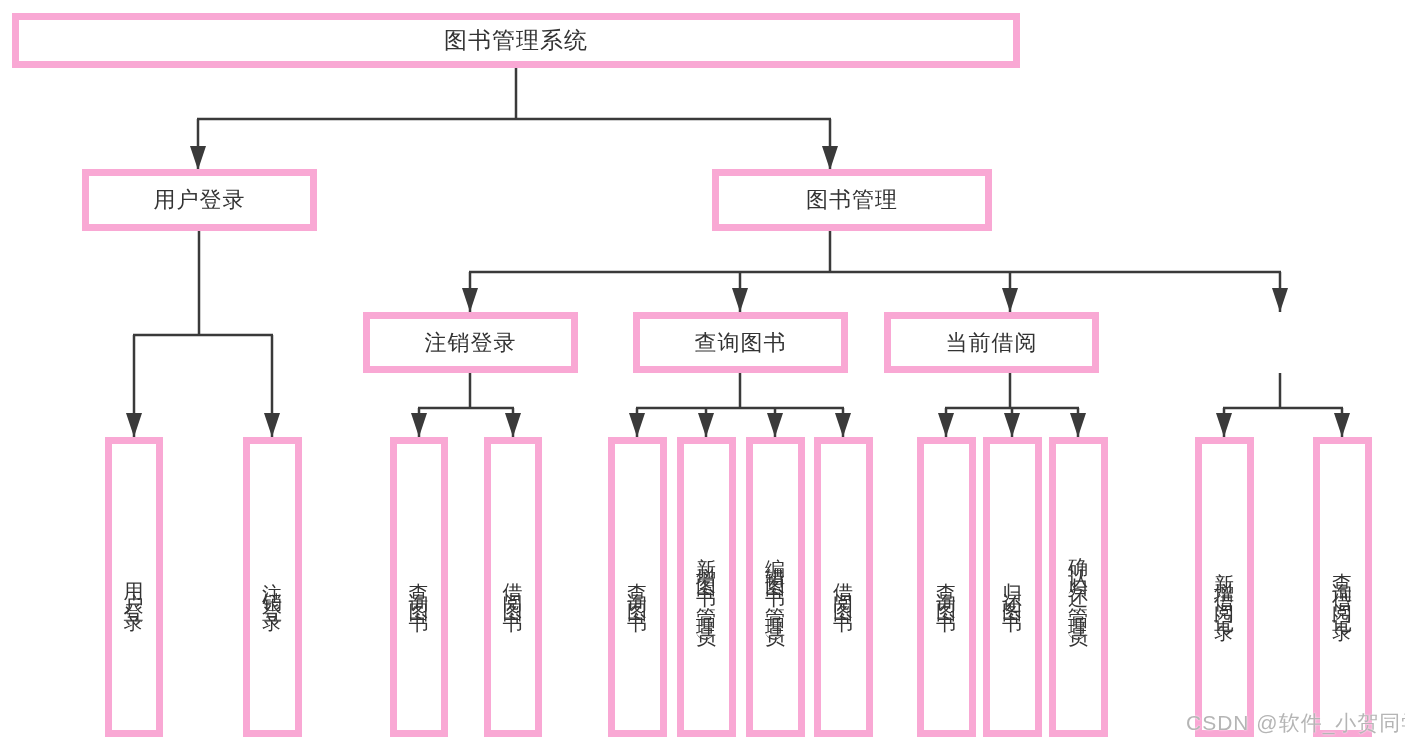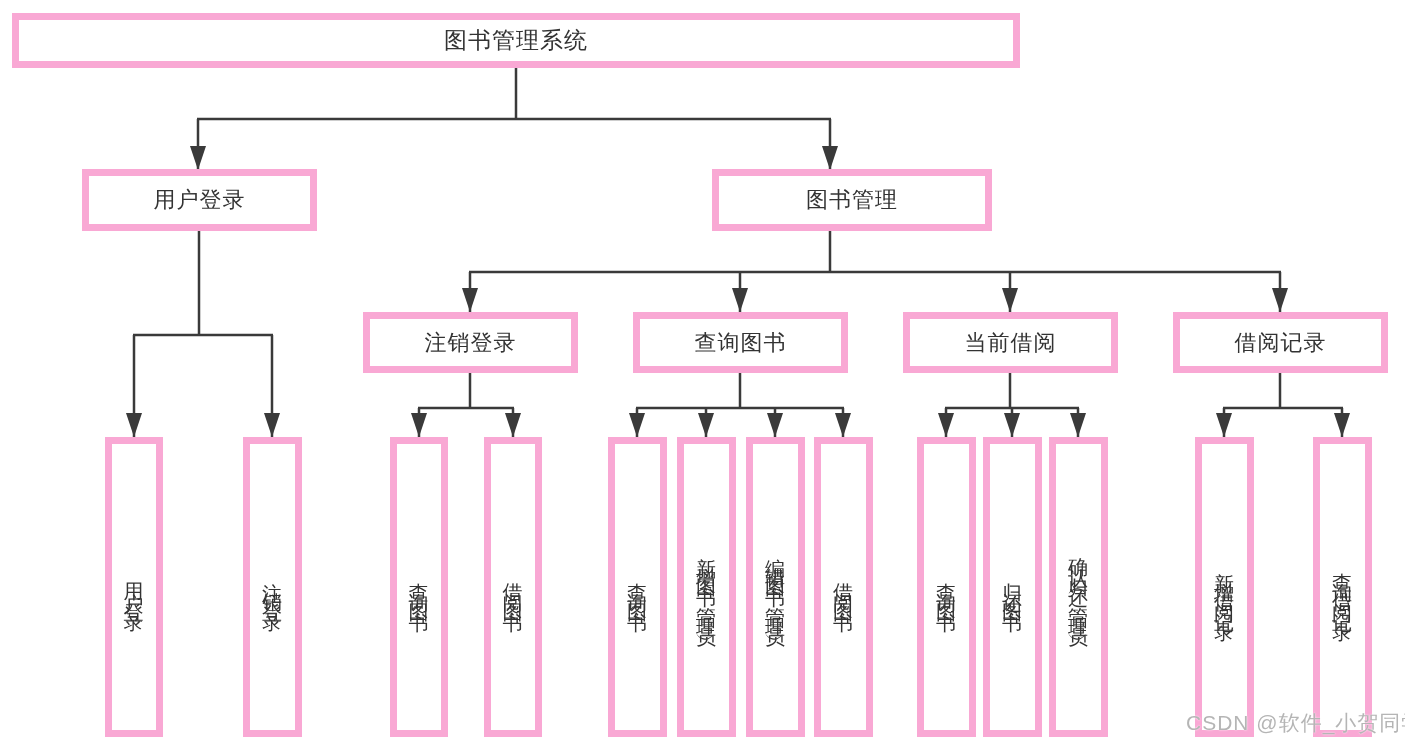--- a/index.html
+++ b/index.html
@@ -132,25 +132,22 @@
   <div class="node hbox" style="left:712px;top:169px;width:280px;height:62px">
     <span>图书管理</span>
   </div>
 
   <div class="node hbox" style="left:363px;top:312px;width:215px;height:61px">
     <span>注销登录</span>
   </div>
   <div class="node hbox" style="left:633px;top:312px;width:215px;height:61px">
     <span>查询图书</span>
   </div>
-  <div class="node hbox" style="left:903px;top:312px;width:215px;height:61px">
+  <div class="node hbox" style="left:884px;top:312px;width:215px;height:61px">
     <span>当前借阅</span>
-  </div>
-  <div class="node hbox" style="left:1173px;top:312px;width:215px;height:61px">
-    <span>借阅记录</span>
   </div>
 
   <div class="node vbox" style="left:105px;top:437px;width:58px;height:300px">
     <span class="vtext">用户登录</span>
   </div>
   <div class="node vbox" style="left:243px;top:437px;width:59px;height:300px">
     <span class="vtext">注销登录</span>
   </div>
 
   <div class="node vbox" style="left:390px;top:437px;width:58px;height:300px">

